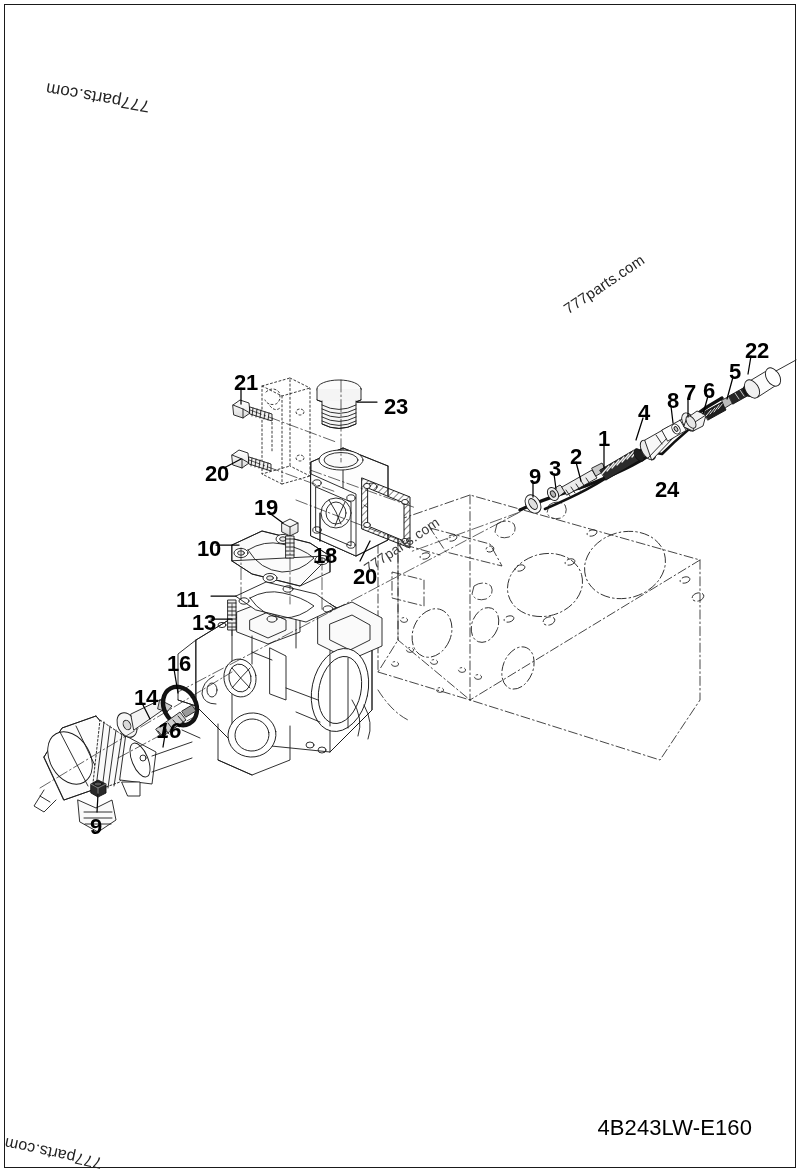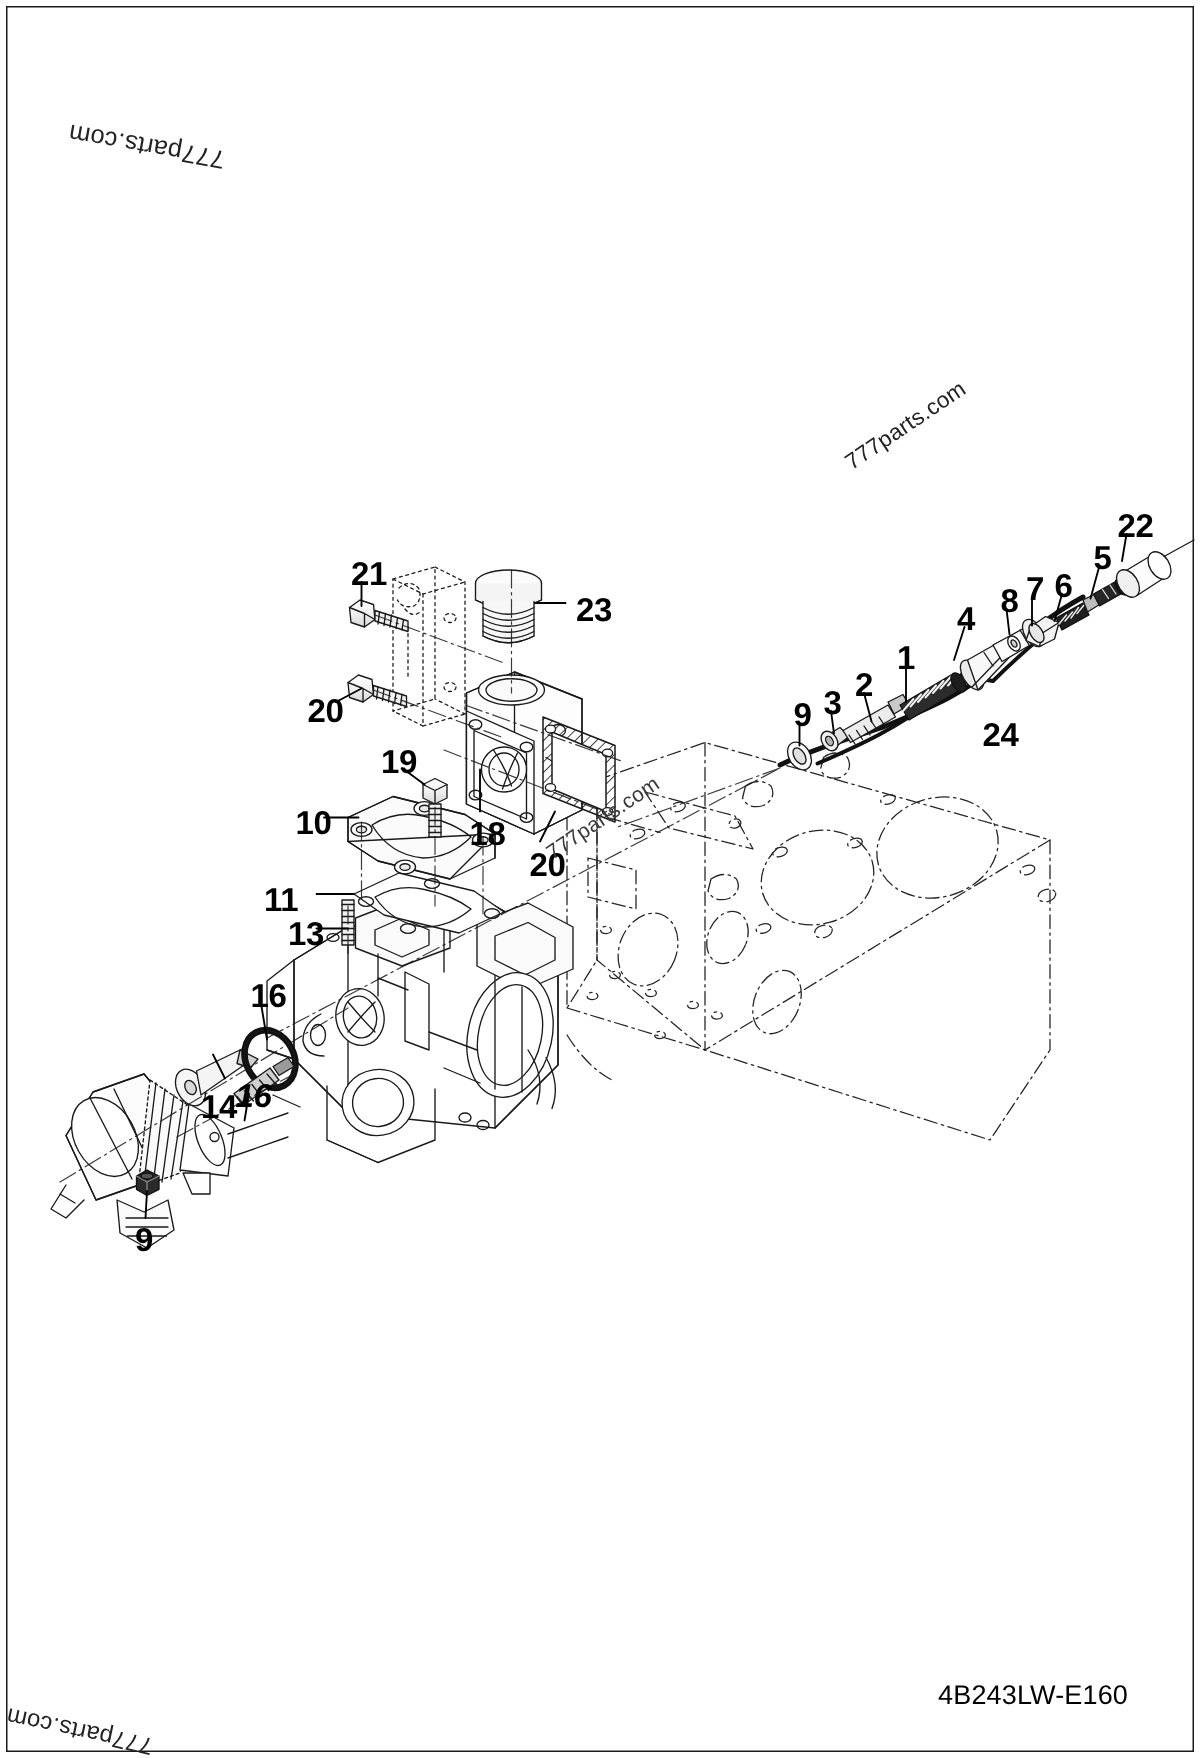--- a/index.html
+++ b/index.html
@@ -60,21 +60,21 @@
     left: 100px;
     top: 1172px;
     font-size: 16px;
     transform: rotate(192deg);
     transform-origin: left top;
   }
   #drawing-code {
     position: absolute;
     right: 48px;
     bottom: 31px;
-    font-size: 18px;
+    font-size: 22px;
     color: #000000;
     letter-spacing: 0.1px;
   }
   .lbl {
     position: absolute;
     font-size: 22px;
     font-weight: bold;
     color: #000000;
     font-family: "Liberation Sans", sans-serif;
     line-height: 1;
@@ -507,21 +507,21 @@
   <div class="lbl" style="left:638px; top:402px;">4</div>
   <div class="lbl" style="left:729px; top:361px;">5</div>
   <div class="lbl" style="left:703px; top:380px;">6</div>
   <div class="lbl" style="left:684px; top:382px;">7</div>
   <div class="lbl" style="left:667px; top:390px;">8</div>
   <div class="lbl" style="left:529px; top:466px;">9</div>
   <div class="lbl" style="left:197px; top:538px;">10</div>
   <div class="lbl" style="left:176px; top:589px;">11</div>
   <div class="lbl" style="left:254px; top:497px;">19</div>
   <div class="lbl" style="left:192px; top:612px;">13</div>
-  <div class="lbl" style="left:134px; top:727px;">14</div>
+  <div class="lbl" style="left:134px; top:687px;">14</div>
   <div class="lbl" style="left:167px; top:653px;">16</div>
   <div class="lbl" style="left:157px; top:720px;font-style:italic;">16</div>
   <div class="lbl" style="left:90px;  top:816px;">9</div>
   <div class="lbl" style="left:313px; top:545px;">18</div>
   <div class="lbl" style="left:353px; top:566px;">20</div>
   <div class="lbl" style="left:205px; top:463px;">20</div>
   <div class="lbl" style="left:234px; top:372px;">21</div>
   <div class="lbl" style="left:745px; top:340px;">22</div>
   <div class="lbl" style="left:384px; top:396px;">23</div>
   <div class="lbl" style="left:655px; top:479px;">24</div>

